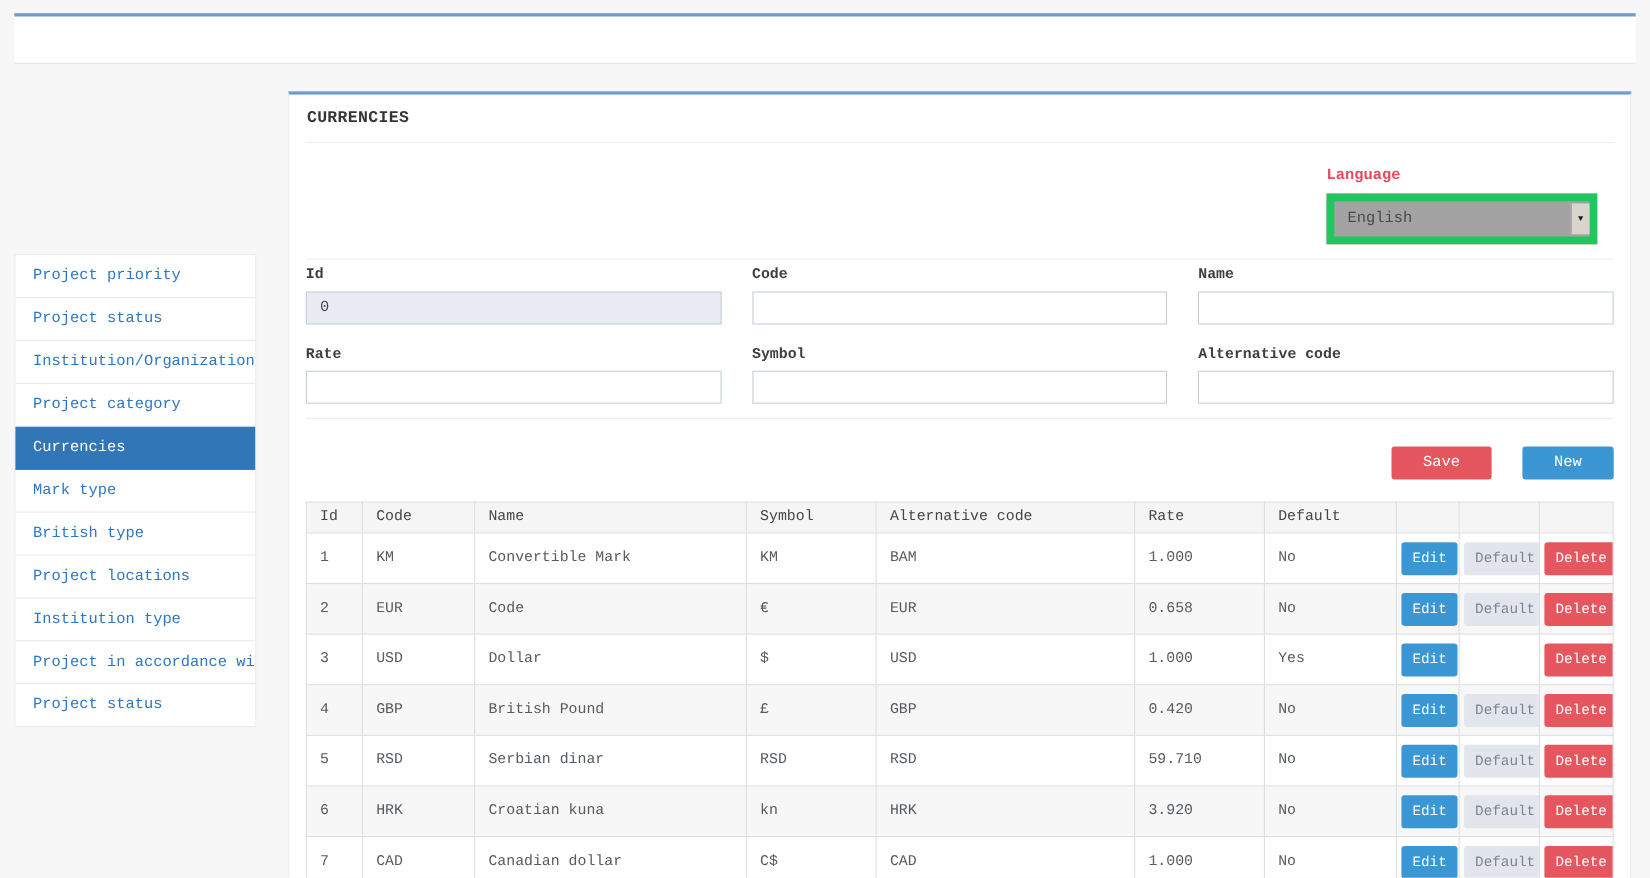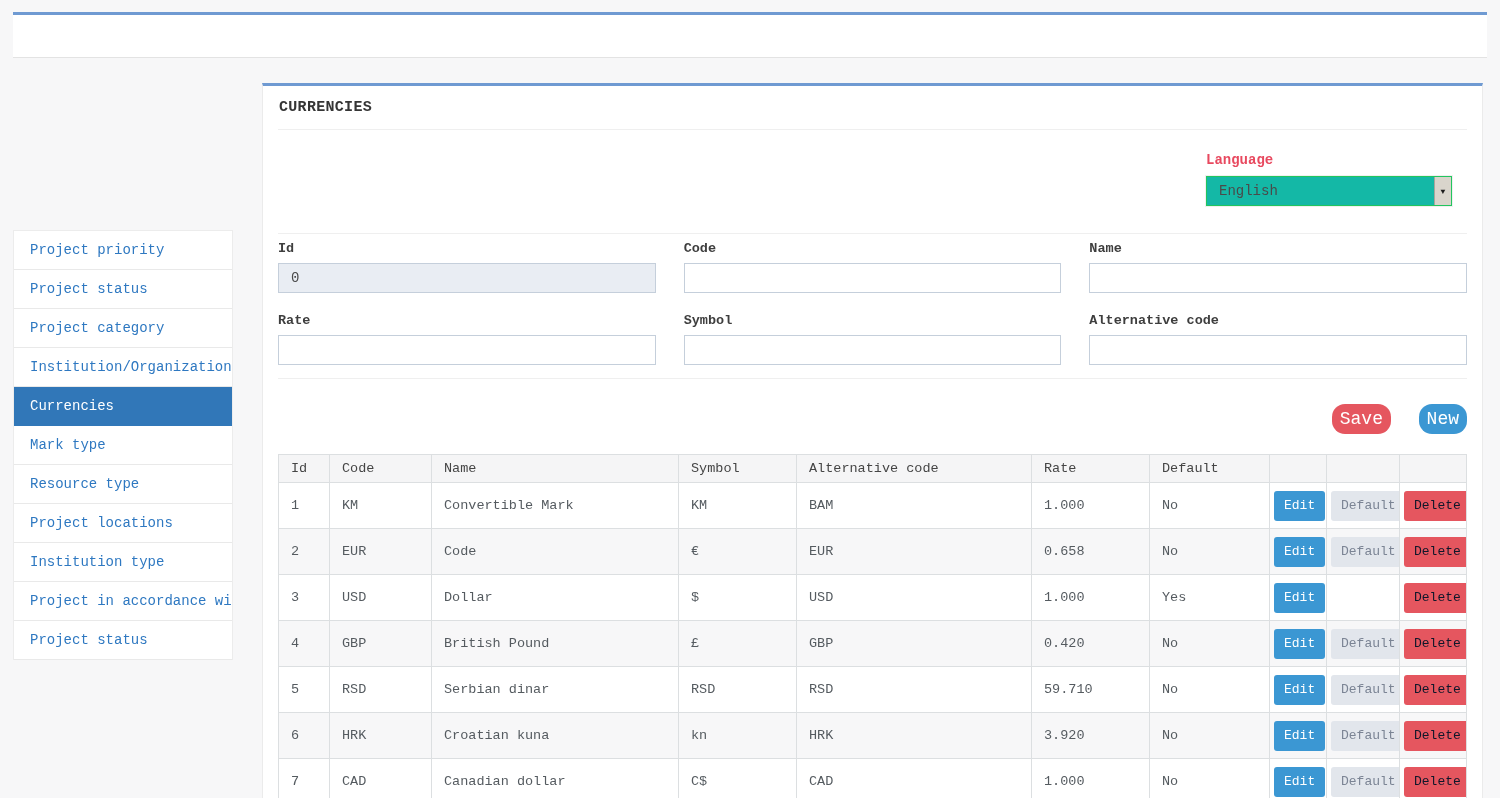--- a/index.html
+++ b/index.html
@@ -20,79 +20,79 @@
     white-space:nowrap; overflow:hidden; }
   .side-item.active { background:#3177b8; color:#ffffff; border-bottom-color:#3177b8; }
 
   
   .panel { flex:1; margin-left:29px; background:#ffffff; border:1px solid #ebebeb;
     border-top:3px solid #6f9ad2; min-height:714px; padding:0 15px; }
   .panel-title { padding:13px 1px; font-size:15px; font-weight:bold; color:#353535;
     letter-spacing:.3px; border-bottom:1px solid #efefef; }
 
   
-  .lang-section { border-bottom:1px solid #efefef; padding:22px 0 27px 0; }
+  .lang-section { border-bottom:1px solid #efefef; padding:22px 0 13px 0; }
   .lang-block { width:246px; margin-left:auto; margin-right:15px; }
   .lang-label { font-size:14px; font-weight:bold; color:#e8495f; margin-bottom:8px; }
-  .select { height:30px; background:#14b8a6; border:1px solid #22c55e;
+  .select { height:46px; background:#a3a3a3; border:7px solid #22c55e;
     display:flex; align-items:center; cursor:pointer; position:relative;
     box-shadow:0 0 0 1px #f0f0f0; }
   .select .sel-text { flex:1; padding-left:12px; font-size:14px; color:#4a4a4a; }
   .select .sel-btn { width:17px; height:28px; background:#d9d5cc; border-left:1px solid #a9a59c;
     display:flex; align-items:center; justify-content:center; font-size:8px; color:#1c1c1c; }
 
   
   .form-section { padding:7px 0 13px 0; border-bottom:1px solid #efefef;
     display:grid; grid-template-columns:repeat(3,1fr); column-gap:28px; row-gap:20px; }
   .field label { display:block; font-size:13.5px; font-weight:bold; color:#3e3e3e; margin-bottom:7px; }
   .field input { width:100%; height:30px; border:1px solid #c5cfdb; background:#ffffff;
     padding:0 12px; font-size:14px; color:#444; font-family:inherit; }
   .field input:disabled { background:#e9edf3; color:#4a4a4a; }
 
   
   .actions { padding:25px 0 8px 0; text-align:right; }
   .btn { display:inline-block; border:none; cursor:pointer; font-family:inherit;
-    font-size:18px; color:#ffffff; height:30px; padding:0 8px; border-radius:13px; }
+    font-size:14px; color:#ffffff; height:30px; padding:0 29px; border-radius:3px; }
   .btn-red { background:#e5565f; }
   .btn-blue { background:#3b97d3; margin-left:18px; }
 
   
   table { width:1188px; table-layout:fixed; border-collapse:collapse; margin-top:12px;
     font-size:13.5px; }
   th,td { border:1px solid #dcdfe1; text-align:left; vertical-align:middle;
     padding:4px 12px; overflow:hidden; white-space:nowrap; }
   thead th { background:#f5f5f6; font-weight:normal; color:#454545; height:28px; }
   tbody td { height:46px; color:#555b60; }
   tbody tr.stripe td { background:#f7f7f8; }
   th:nth-child(1){width:51px;}  th:nth-child(2){width:102px;} th:nth-child(3){width:247px;}
   th:nth-child(4){width:118px;} th:nth-child(5){width:235px;} th:nth-child(6){width:118px;}
   th:nth-child(7){width:120px;} th:nth-child(8){width:57px;}  th:nth-child(9){width:73px;}
   th:nth-child(10){width:67px;}
   td.btn-cell { text-align:center; padding:4px 4px; }
   .btn-sm { display:inline-block; border:none; cursor:pointer; font-family:inherit;
     font-size:13px; height:30px; padding:0 10px; border-radius:3px; }
   .btn-sm.b-edit { background:#3b97d3; color:#fff; }
   .btn-sm.b-default { background:#e2e6ec; color:#7b8494; }
-  .btn-sm.b-delete { background:#e5565f; color:#0f172a; }
+  .btn-sm.b-delete { background:#e5565f; color:#ffffff; }
 </style>
 </head>
 <body>
 
 <div class="topbar"></div>
 
 <div class="layout">
 
   <aside class="sidebar" id="sidebar">
       <div class="side-item">Project priority</div>
       <div class="side-item">Project status</div>
+      <div class="side-item">Institution/Organization</div>
       <div class="side-item">Project category</div>
-      <div class="side-item">Institution/Organization</div>
       <div class="side-item active">Currencies</div>
       <div class="side-item">Mark type</div>
-      <div class="side-item">Resource type</div>
+      <div class="side-item">British type</div>
       <div class="side-item">Project locations</div>
       <div class="side-item">Institution type</div>
       <div class="side-item">Project in accordance with</div>
       <div class="side-item">Project status</div>
     </aside>
 
   <main class="panel">
 
     <div class="panel-title">CURRENCIES</div>
 

